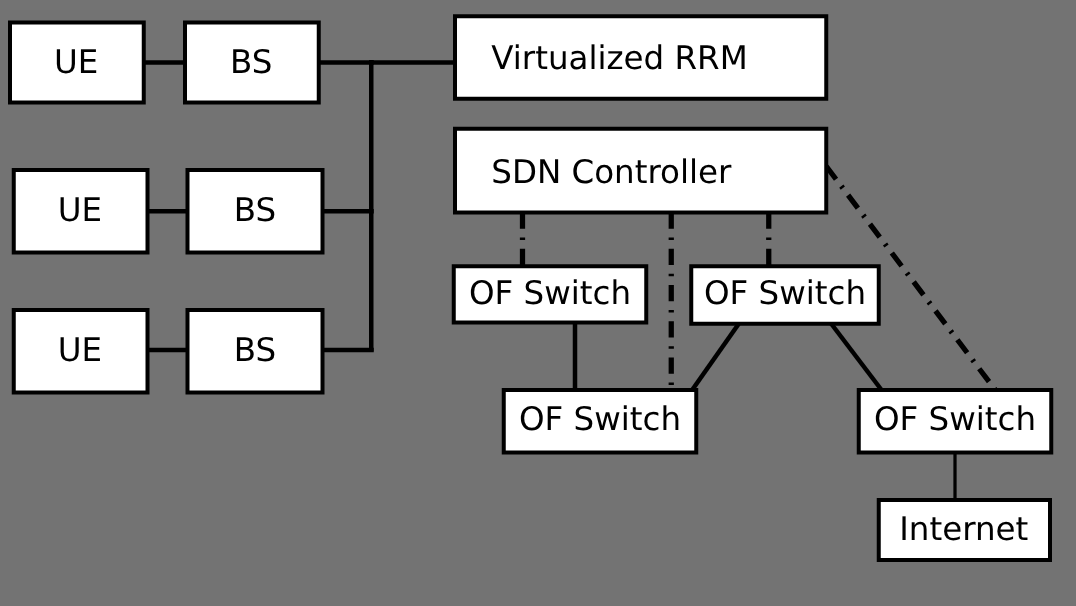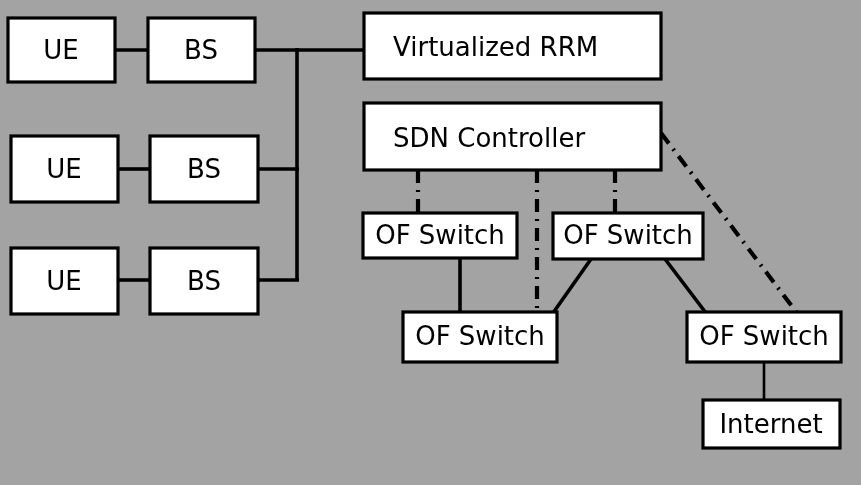--- a/index.html
+++ b/index.html
@@ -10,21 +10,21 @@
   body {
     width: 861px;
     height: 485px;
     overflow: hidden;
     font-family: "DejaVu Sans", "Liberation Sans", sans-serif;
   }
   #diagram-root {
     position: relative;
     width: 861px;
     height: 485px;
-    background: #a3a3a3;
+    background: #737373;
   }
   svg#diagram-canvas {
     position: absolute;
     left: 0;
     top: 0;
     width: 861px;
     height: 485px;
     display: block;
   }
   .node-rect {

